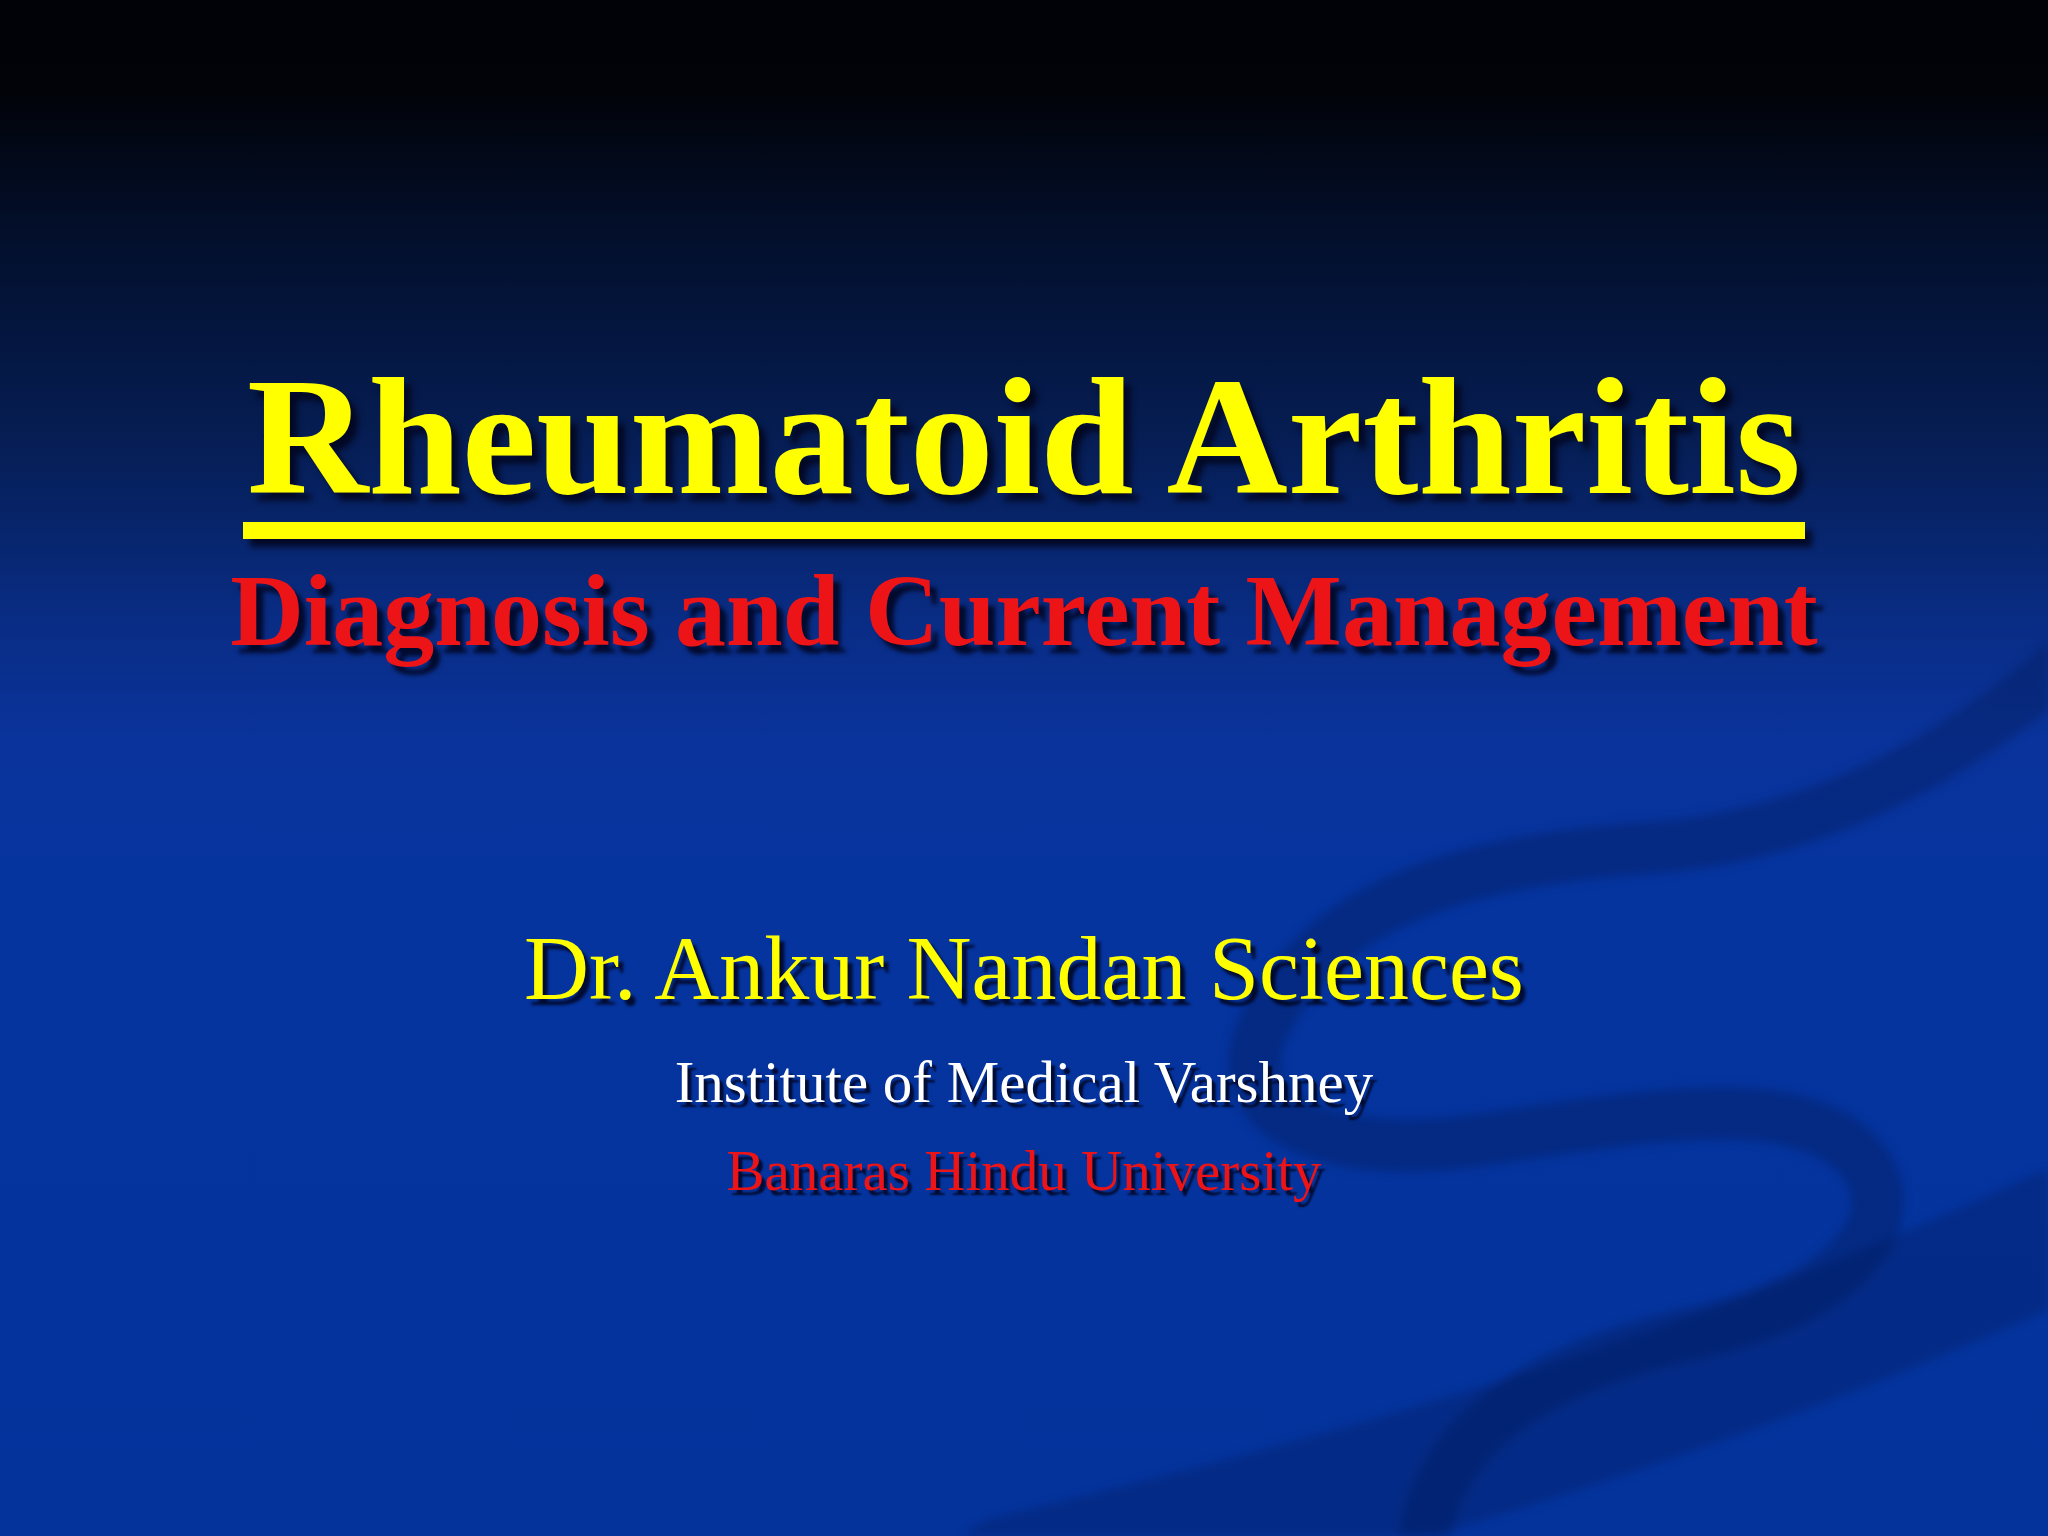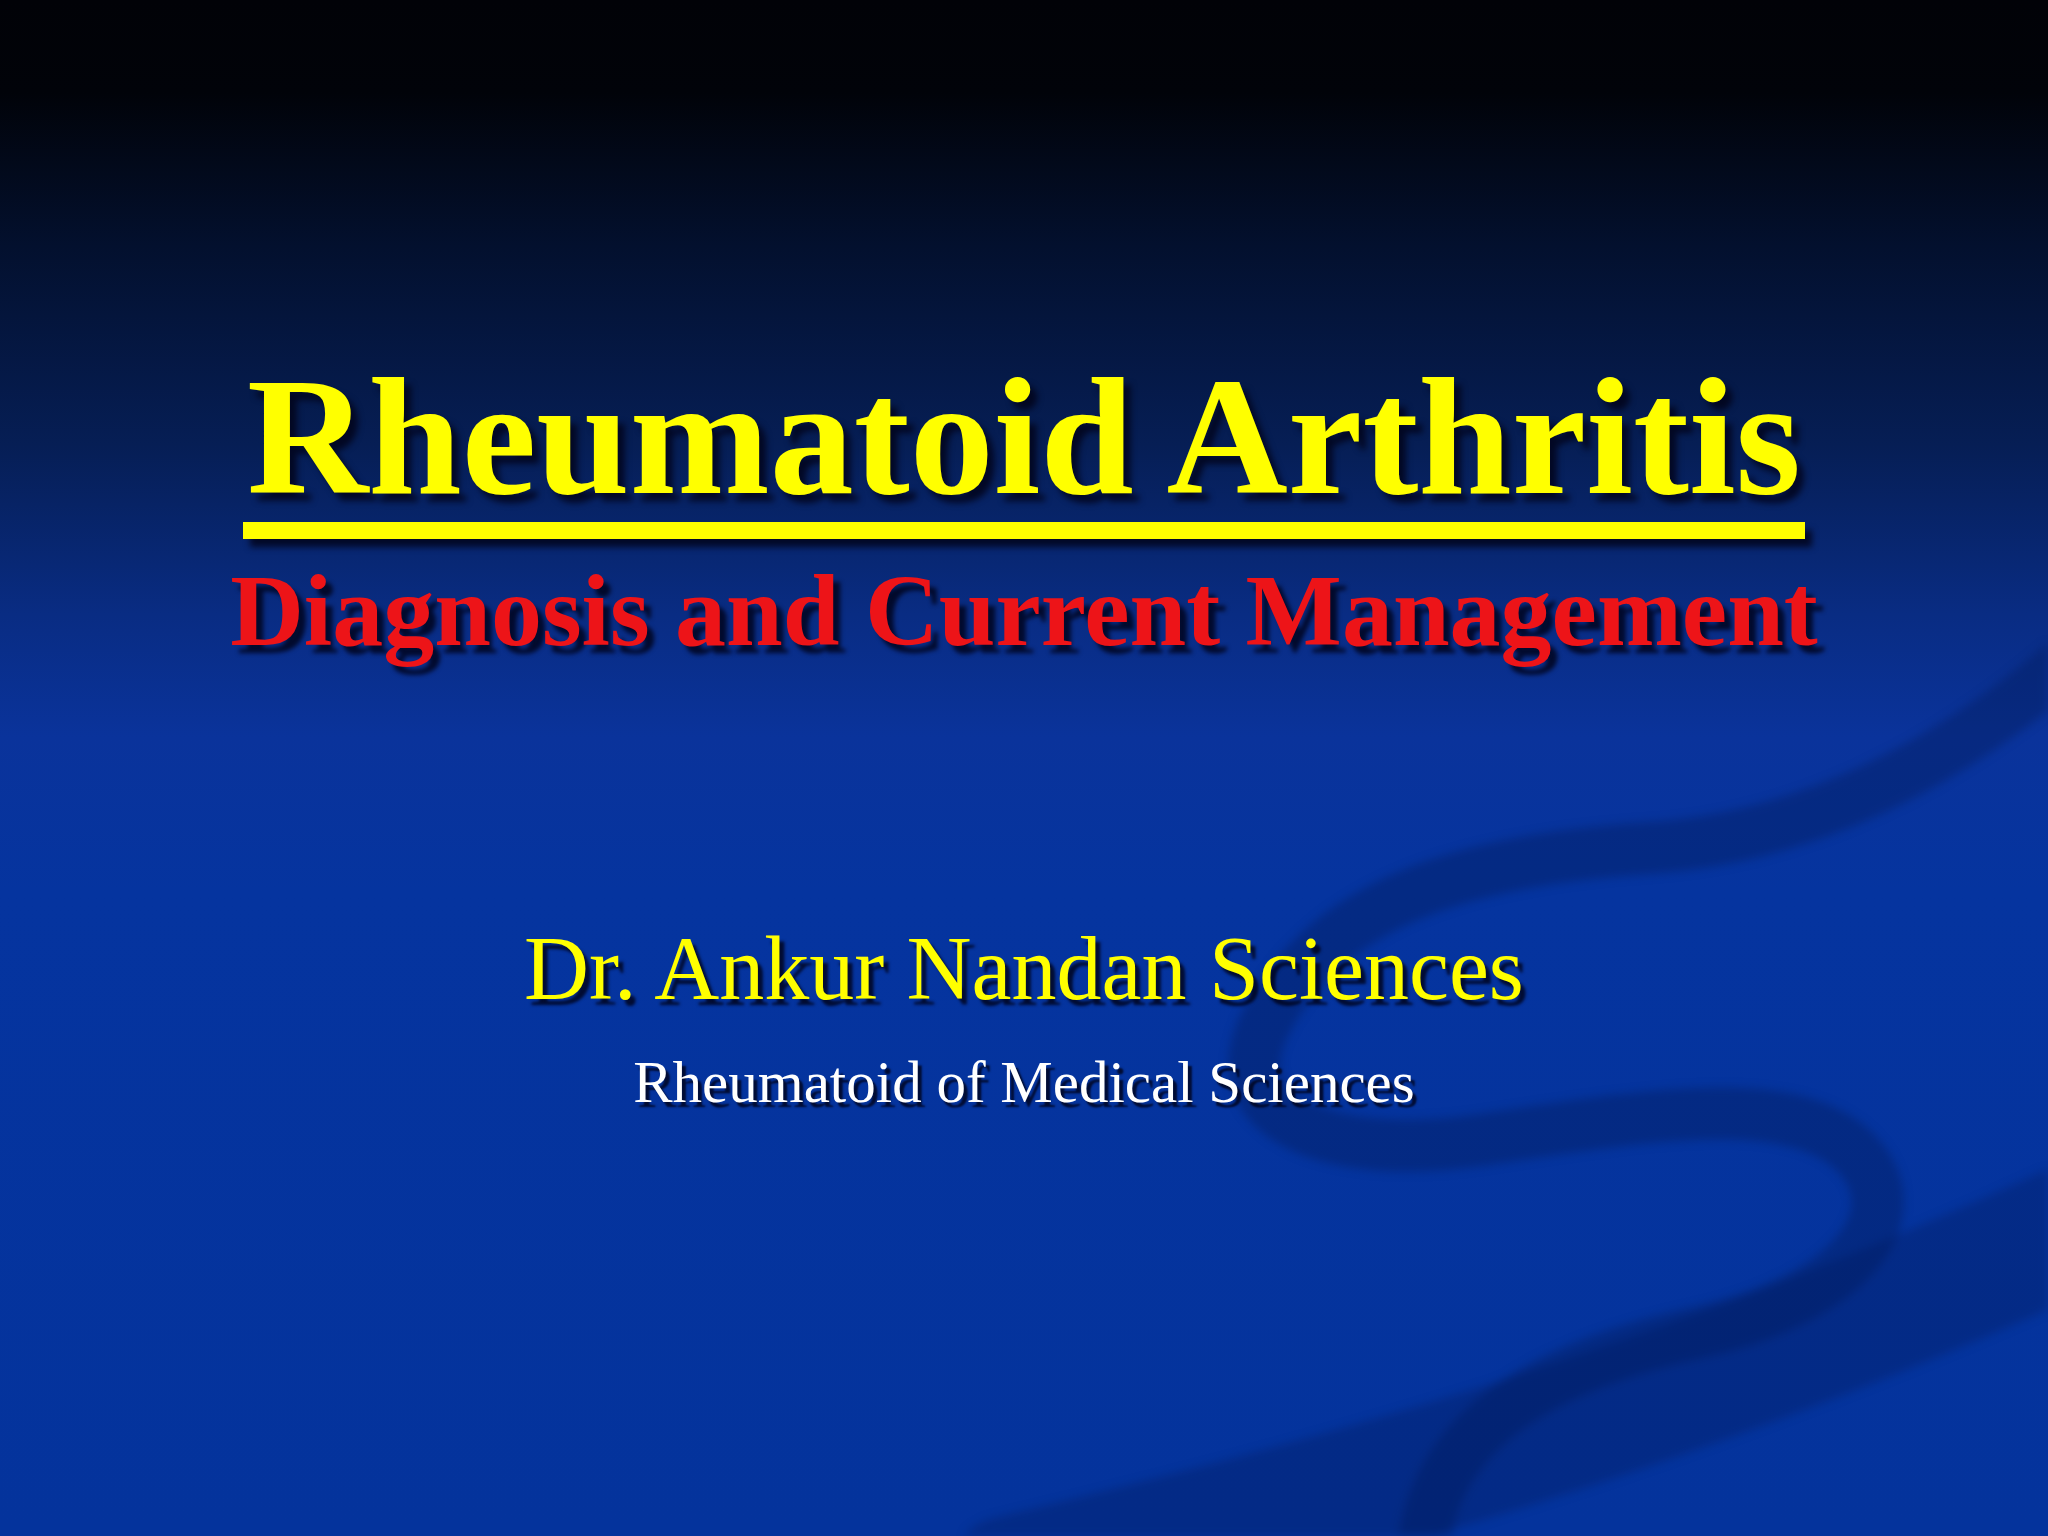--- a/index.html
+++ b/index.html
@@ -104,17 +104,18 @@
   <div class="text-layer">
 
     <div class="centerline title-wrap">
       <h1 class="title">Rheumatoid Arthritis</h1>
     </div>
 
     <h2 class="centerline subtitle">Diagnosis and Current Management</h2>
 
     <p class="centerline author">Dr. Ankur Nandan Sciences</p>
 
-    <p class="centerline affil1">Rheumatoid of Medical Sciences</p>
+    <p class="centerline affil1">Institute of Medical Varshney</p>
 
+    <p class="centerline affil2">Banaras Hindu University</p>
 
   </div>
 </div>
 
 </body></html>

